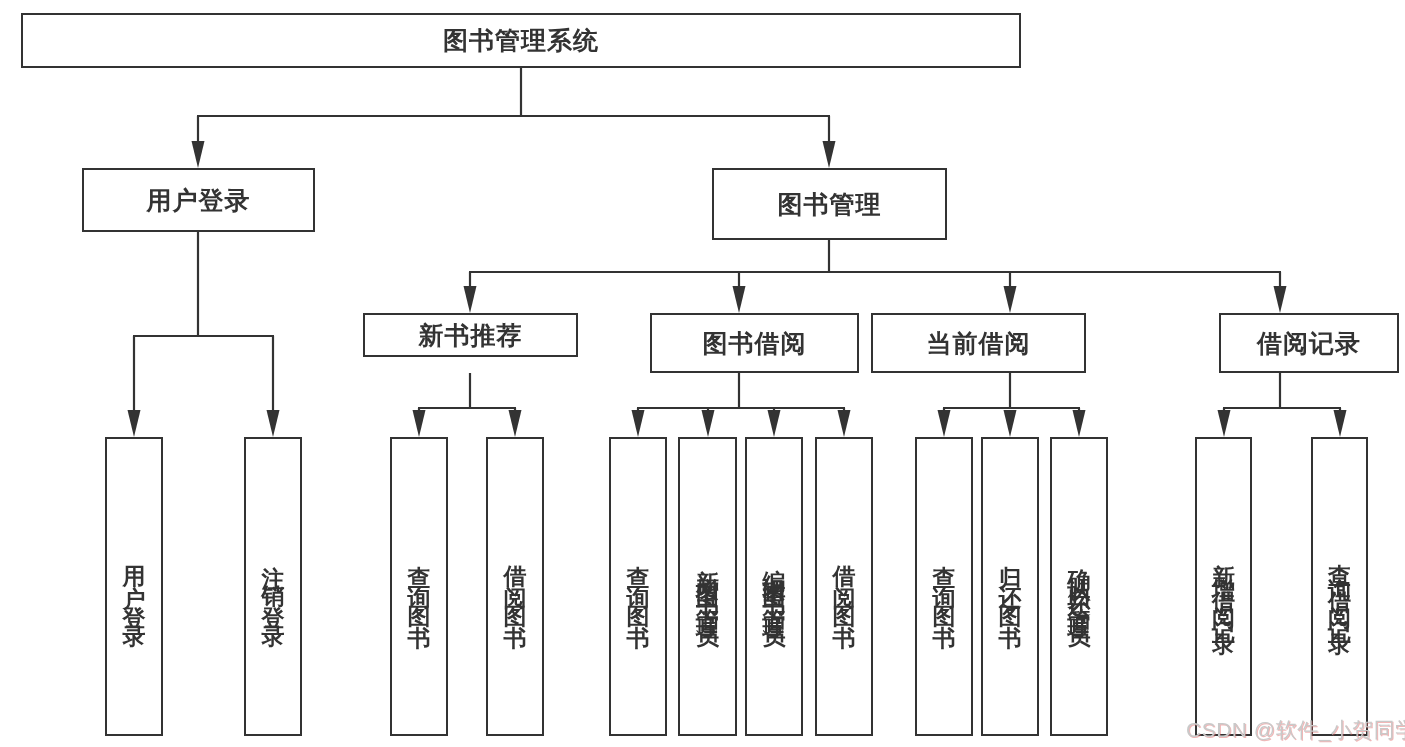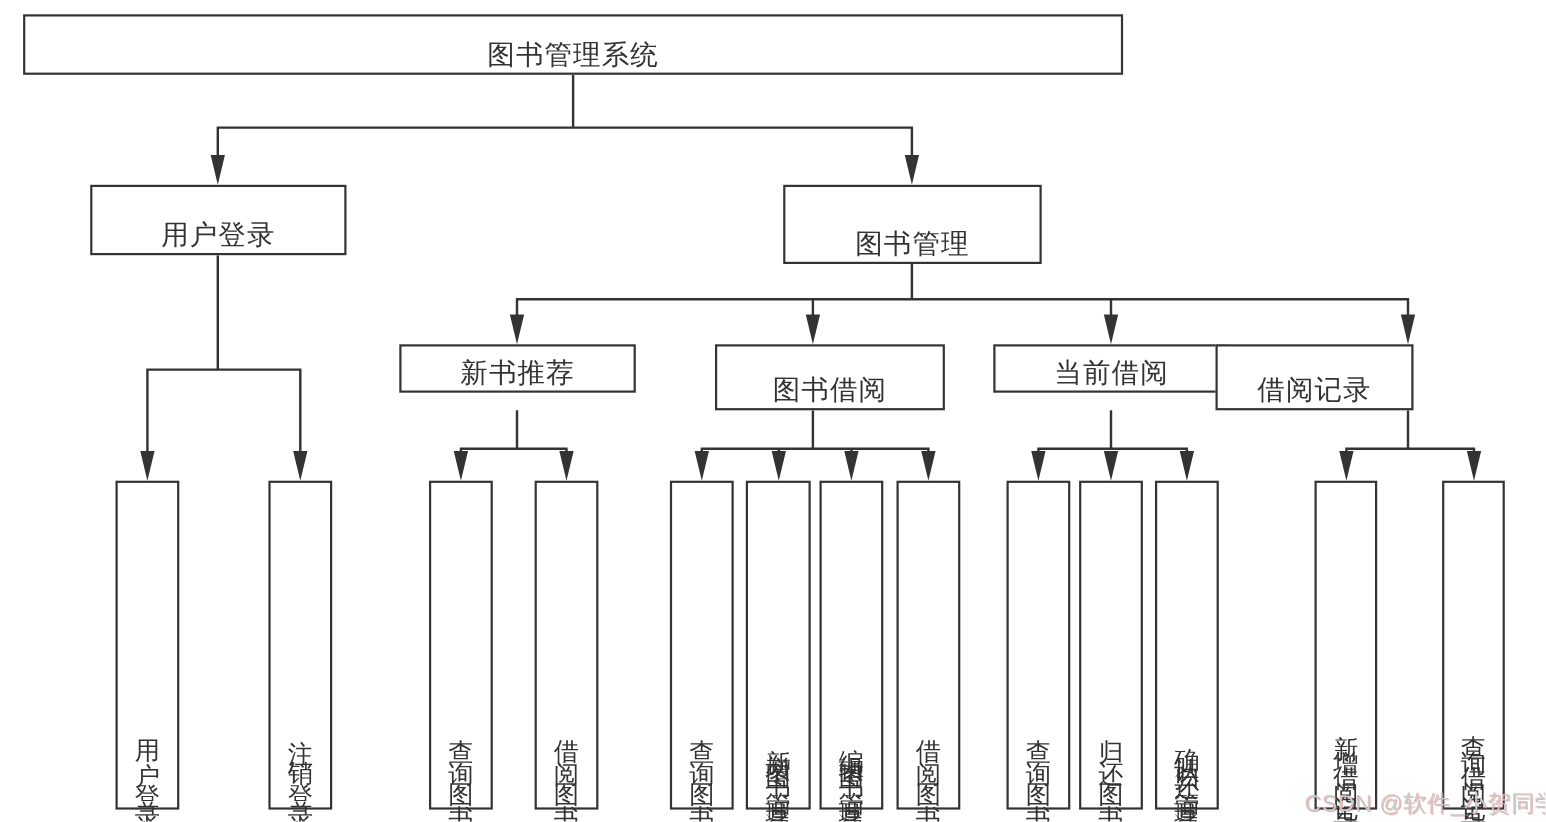--- a/index.html
+++ b/index.html
@@ -23,22 +23,23 @@
     stroke-width: 2.2;
     fill: none;
   }
   .connector-layer polygon { fill: #333333; stroke: none; }
   .box {
     position: absolute;
     box-sizing: border-box;
     border: 2.5px solid #333333;
     background: #ffffff;
     display: flex;
-    align-items: flex-end;
+    align-items: center;
     justify-content: center;
+    font-weight: bold;
   }
   .hlabel {
     font-size: 25px;
     letter-spacing: 1px;
     color: #333333;
     white-space: nowrap;
   }
   .leaf { top: 437px; width: 58px; height: 299px; }
   .vtext {
     writing-mode: vertical-rl;
@@ -119,24 +120,24 @@
   <div class="box" style="left:712px;top:168px;width:235px;height:72px">
     <span class="hlabel">图书管理</span>
   </div>
 
   <div class="box" style="left:363px;top:313px;width:215px;height:44px">
     <span class="hlabel">新书推荐</span>
   </div>
   <div class="box" style="left:650px;top:313px;width:209px;height:60px">
     <span class="hlabel">图书借阅</span>
   </div>
-  <div class="box" style="left:903px;top:313px;width:215px;height:44px">
+  <div class="box" style="left:871px;top:313px;width:215px;height:60px">
     <span class="hlabel">当前借阅</span>
   </div>
-  <div class="box" style="left:1105px;top:313px;width:180px;height:60px">
+  <div class="box" style="left:1219px;top:313px;width:180px;height:60px">
     <span class="hlabel">借阅记录</span>
   </div>
 
   <div class="box leaf" style="left:105px">
     <span class="vtext vt-4">用户登录</span>
   </div>
   <div class="box leaf" style="left:244px">
     <span class="vtext vt-4">注销登录</span>
   </div>
 

